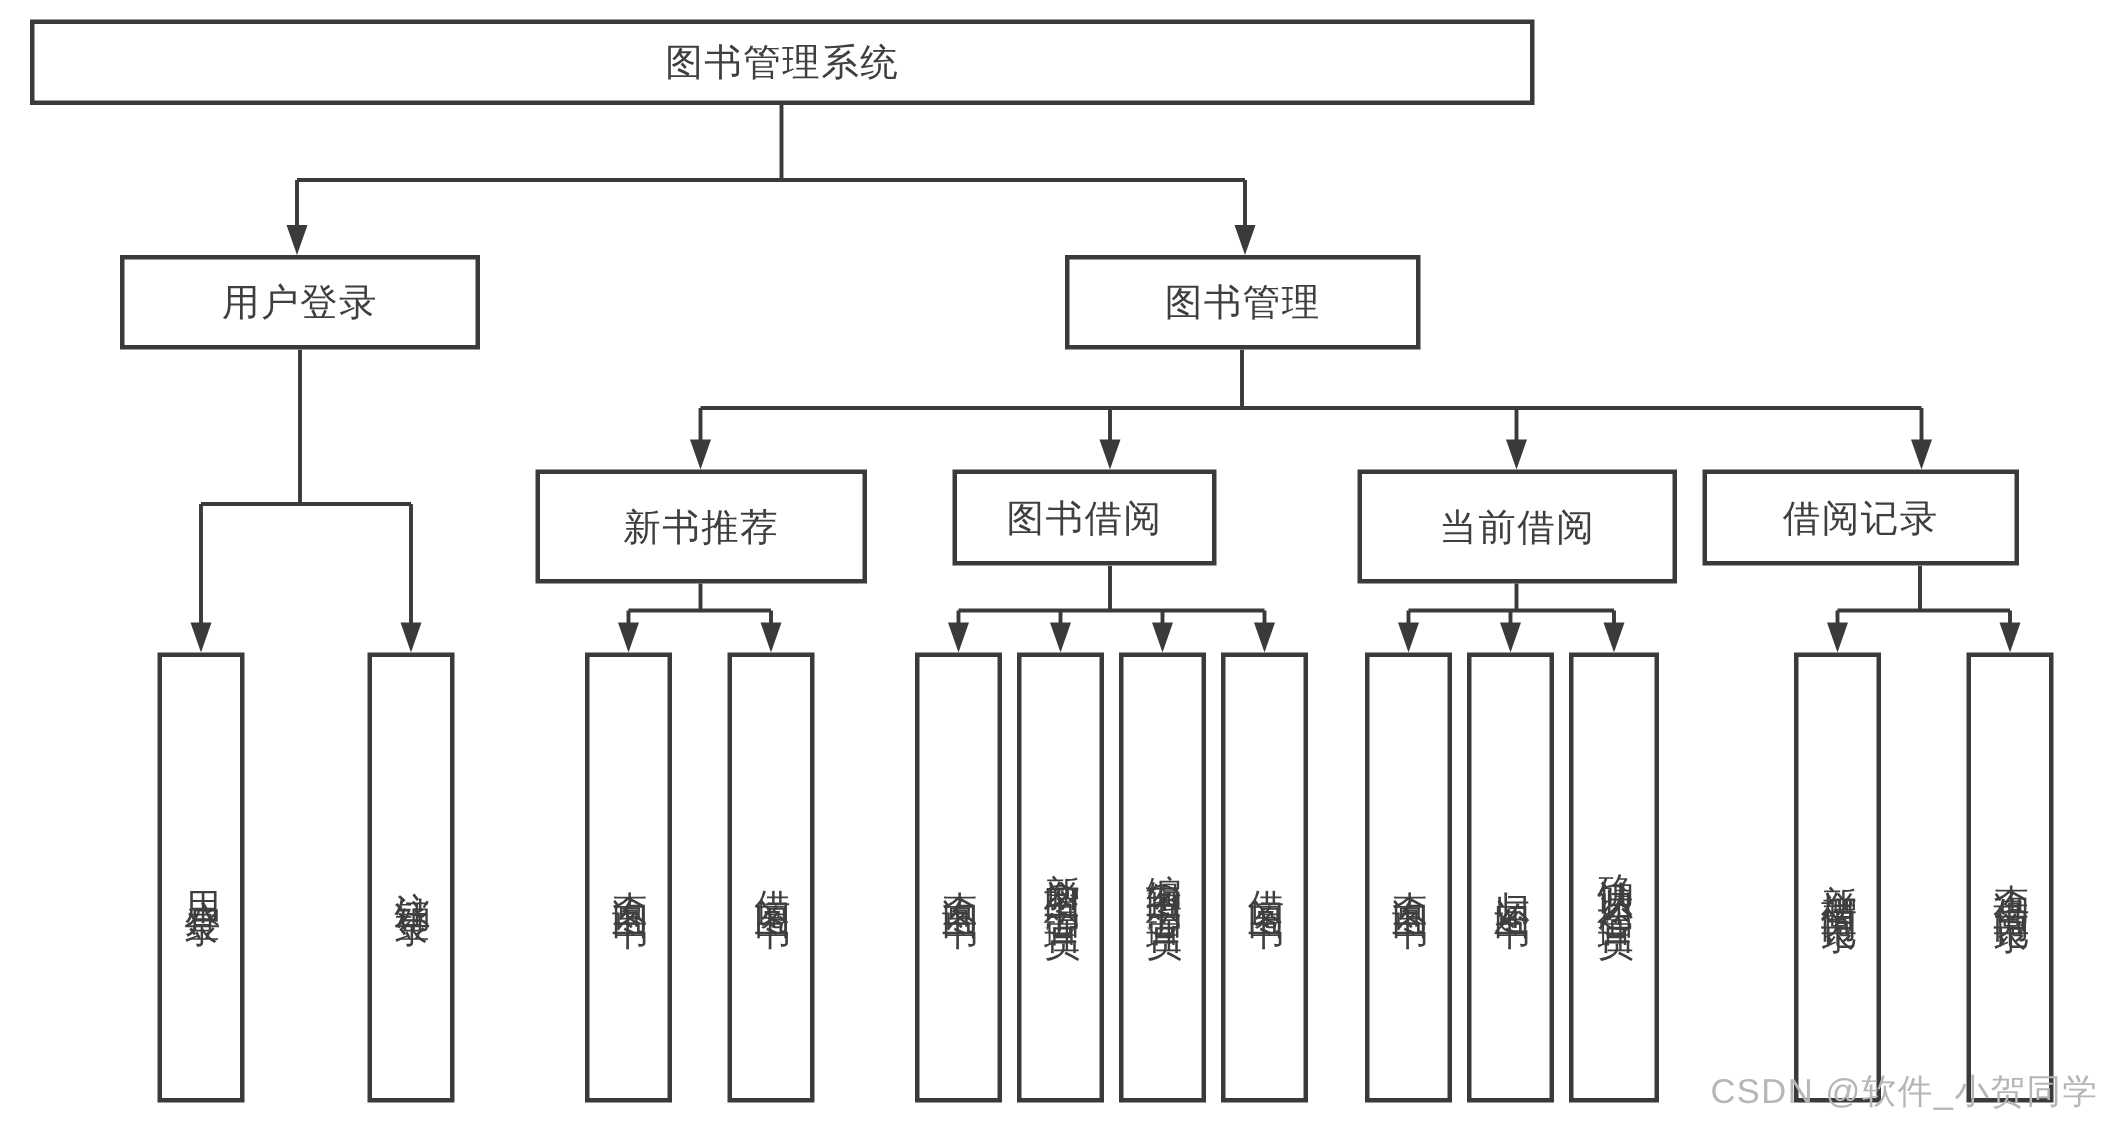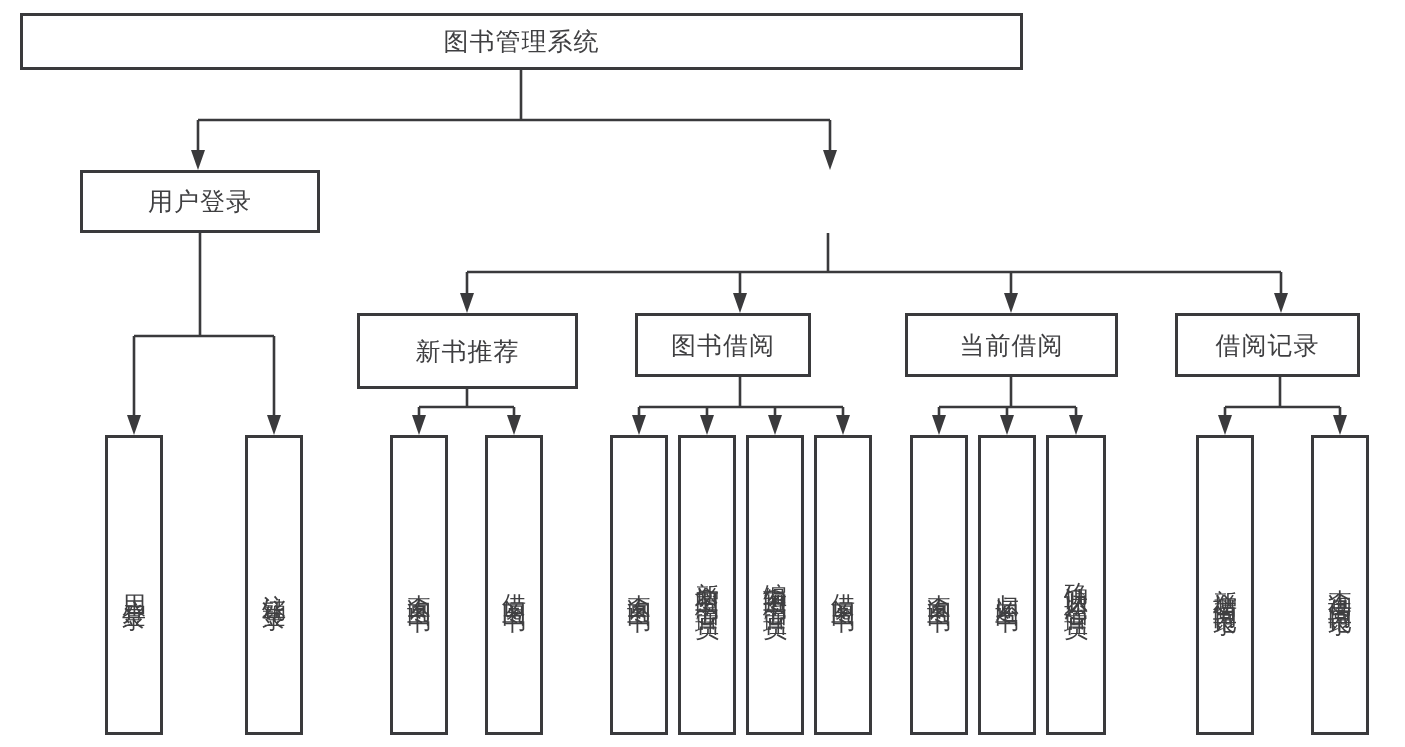--- a/index.html
+++ b/index.html
@@ -93,31 +93,34 @@
     </g>
   </svg>
 
   <div class="node h" style="left:20px; top:13px; width:1003px; height:57px;">
     <span>图书管理系统</span>
   </div>
 
   <div class="node h" style="left:80px; top:170px; width:240px; height:63px;">
     <span>用户登录</span>
   </div>
+  <div class="node h" style="left:710px; top:170px; width:237px; height:63px;">
+    <span>图书管理</span>
+  </div>
 
   <div class="node h" style="left:357px; top:313px; width:221px; height:76px;">
     <span>新书推荐</span>
   </div>
   <div class="node h" style="left:635px; top:313px; width:176px; height:64px;">
     <span>图书借阅</span>
   </div>
-  <div class="node h" style="left:905px; top:313px; width:213px; height:64px;">
+  <div class="node h" style="left:905px; top:313px; width:213px; height:76px;">
     <span>当前借阅</span>
   </div>
-  <div class="node h" style="left:1175px; top:313px; width:185px; height:64px;">
+  <div class="node h" style="left:1135px; top:313px; width:211px; height:64px;">
     <span>借阅记录</span>
   </div>
 
   <div class="node leaf" style="left:105px; top:435px; width:58px; height:300px;">
     <span class="vtext">用户登录</span>
   </div>
   <div class="node leaf" style="left:245px; top:435px; width:58px; height:300px;">
     <span class="vtext">注销登录</span>
   </div>
 
@@ -151,13 +154,14 @@
     <span class="vtext">确认归还（管理员）</span>
   </div>
 
   <div class="node leaf" style="left:1196px; top:435px; width:58px; height:300px;">
     <span class="vtext">新增借阅记录</span>
   </div>
   <div class="node leaf" style="left:1311px; top:435px; width:58px; height:300px;">
     <span class="vtext">查询借阅记录</span>
   </div>
 
+  <div id="watermark">CSDN @软件_小贺同学</div>
 </div>
 
 </body></html>

